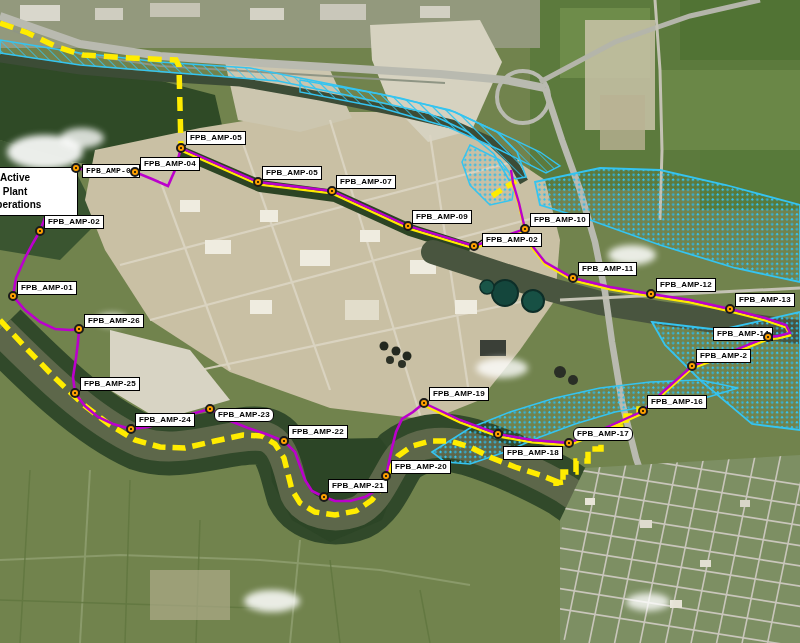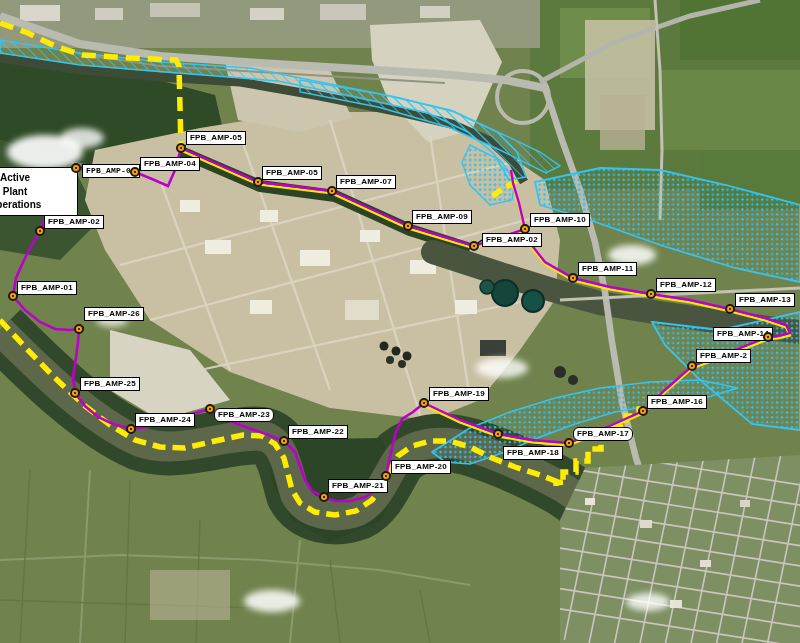--- a/index.html
+++ b/index.html
@@ -304,16 +304,16 @@
       <div class="amp-label" style="left: 328px; top: 479px;">FPB_AMP-21</div>
       <div class="amp-dot" title="FPB_AMP-21" style="left: 319px; top: 492px;"></div>
       <div class="amp-label" style="left: 288px; top: 425px;">FPB_AMP-22</div>
       <div class="amp-dot" title="FPB_AMP-22" style="left: 279px; top: 436px;"></div>
       <div class="amp-label" style="left: 214px; top: 408px; border-radius: 6px;">FPB_AMP-23</div>
       <div class="amp-dot" title="FPB_AMP-23" style="left: 205px; top: 404px;"></div>
       <div class="amp-label" style="left: 135px; top: 413px;">FPB_AMP-24</div>
       <div class="amp-dot" title="FPB_AMP-24" style="left: 126px; top: 424px;"></div>
       <div class="amp-label" style="left: 80px; top: 377px;">FPB_AMP-25</div>
       <div class="amp-dot" title="FPB_AMP-25" style="left: 70px; top: 388px;"></div>
-      <div class="amp-label" style="left: 84px; top: 307px;">FPB_AMP-26</div>
+      <div class="amp-label" style="left: 84px; top: 314px;">FPB_AMP-26</div>
       <div class="amp-dot" title="FPB_AMP-26" style="left: 74px; top: 324px;"></div>
     </div>
 </div>
 
 </body></html>

